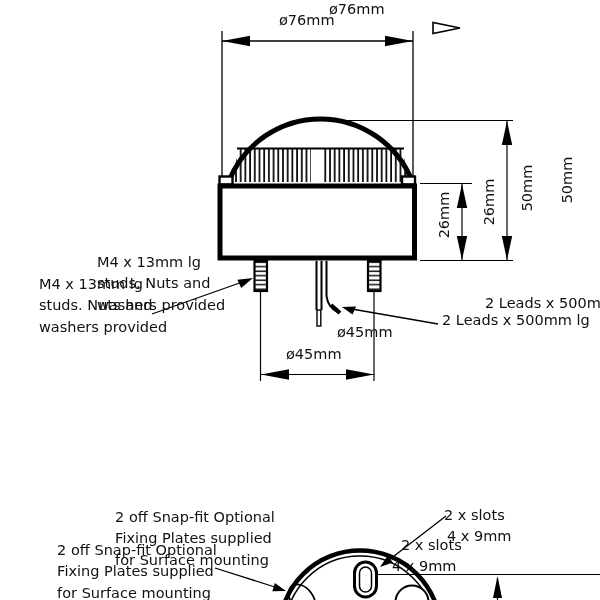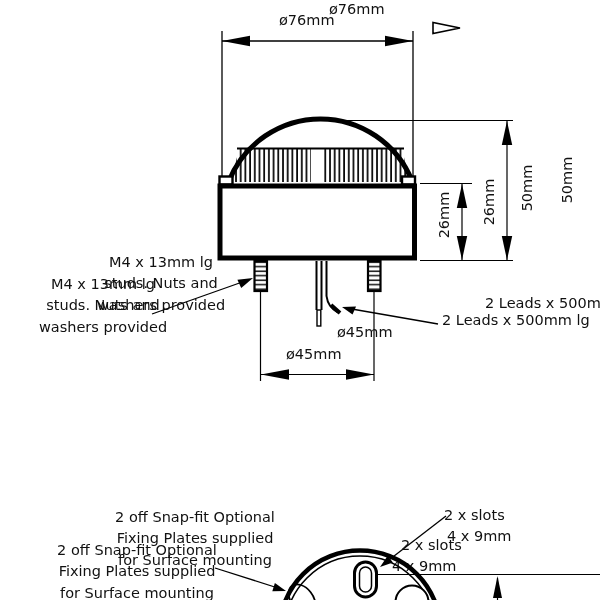--- a/index.html
+++ b/index.html
@@ -2,21 +2,21 @@
 <html><head>
 <meta charset="utf-8">
 <style>
   html,body{margin:0;padding:0;background:#fff;}
   #stage{
     position:relative;width:600px;height:600px;background:#fff;overflow:hidden;
     font-family:"DejaVu Sans","Liberation Sans",sans-serif;color:#111;
   }
   #drawing-svg{position:absolute;left:0;top:0;}
   .label{position:absolute;white-space:nowrap;font-size:14.5px;color:#111;line-height:17px;}
-  .blk{line-height:21.4px;text-align:center;transform:translateX(-50%);}
+  .blk{line-height:21.4px;text-align:left;transform:translateX(-50%);}
   .rot{transform:translate(-50%,-50%) rotate(-90deg);}
   svg text{font-family:"DejaVu Sans","Liberation Sans",sans-serif;font-size:14.5px;fill:#111;}
 </style>
 </head>
 <body>
 
 <div id="stage">
 
   <svg id="drawing-svg" width="600" height="600" viewBox="0 0 600 600">
     <defs>

